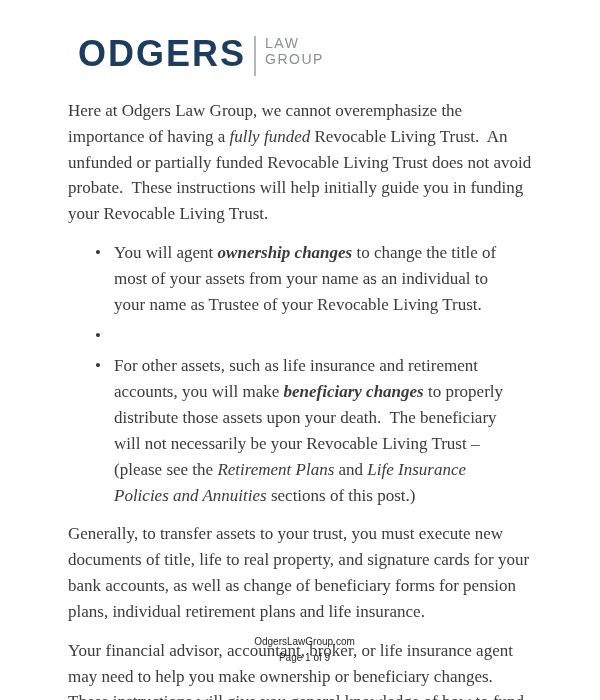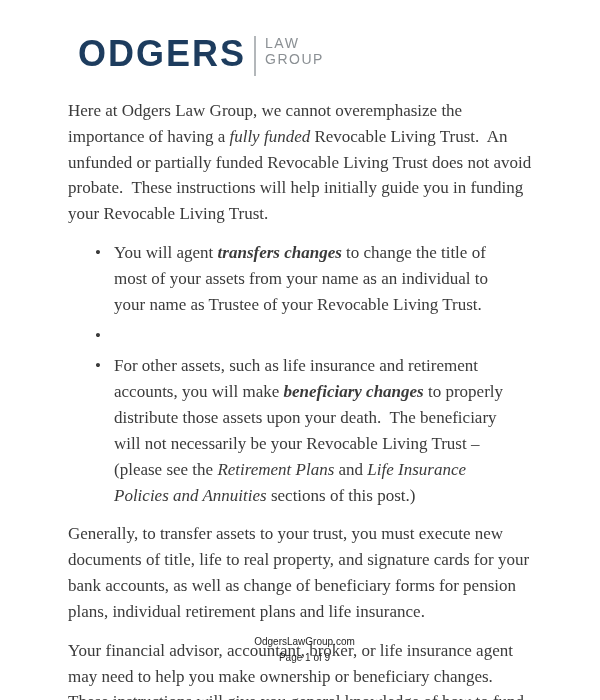--- a/index.html
+++ b/index.html
@@ -111,21 +111,21 @@
   </header>
 
 
   <main class="content">
 
     <p class="para"><span>Here at Odgers Law Group, we cannot overemphasize the importance of having a </span><em class="italic">fully funded</em><span> Revocable Living Trust.  An unfunded or partially funded Revocable Living Trust does not avoid probate.  These instructions will help initially guide you in funding your Revocable Living Trust.</span></p>
 
     <ul class="bullet-list">
       <li class="bullet-item">
         <span class="bullet-marker">•</span>
-        <span class="bullet-text"><span>You will agent </span><strong class="bold-italic">transfers changes</strong><span> to change the title of most of your assets from your name as an individual to your name as Trustee of your Revocable Living Trust.</span></span>
+        <span class="bullet-text"><span>You will agent </span><strong class="bold-italic">ownership changes</strong><span> to change the title of most of your assets from your name as an individual to your name as Trustee of your Revocable Living Trust.</span></span>
       </li>
       <li class="bullet-item">
         <span class="bullet-marker">•</span>
         <span class="bullet-text"></span>
       </li>
       <li class="bullet-item">
         <span class="bullet-marker">•</span>
         <span class="bullet-text"><span>For other assets, such as life insurance and retirement accounts, you will make </span><strong class="bold-italic">beneficiary changes</strong><span> to properly distribute those assets upon your death.  The beneficiary will not necessarily be your Revocable Living Trust – (please see the </span><em class="italic">Retirement Plans</em><span> and </span><em class="italic">Life Insurance Policies and Annuities</em><span> sections of this post.)</span></span>
       </li>
     </ul>

